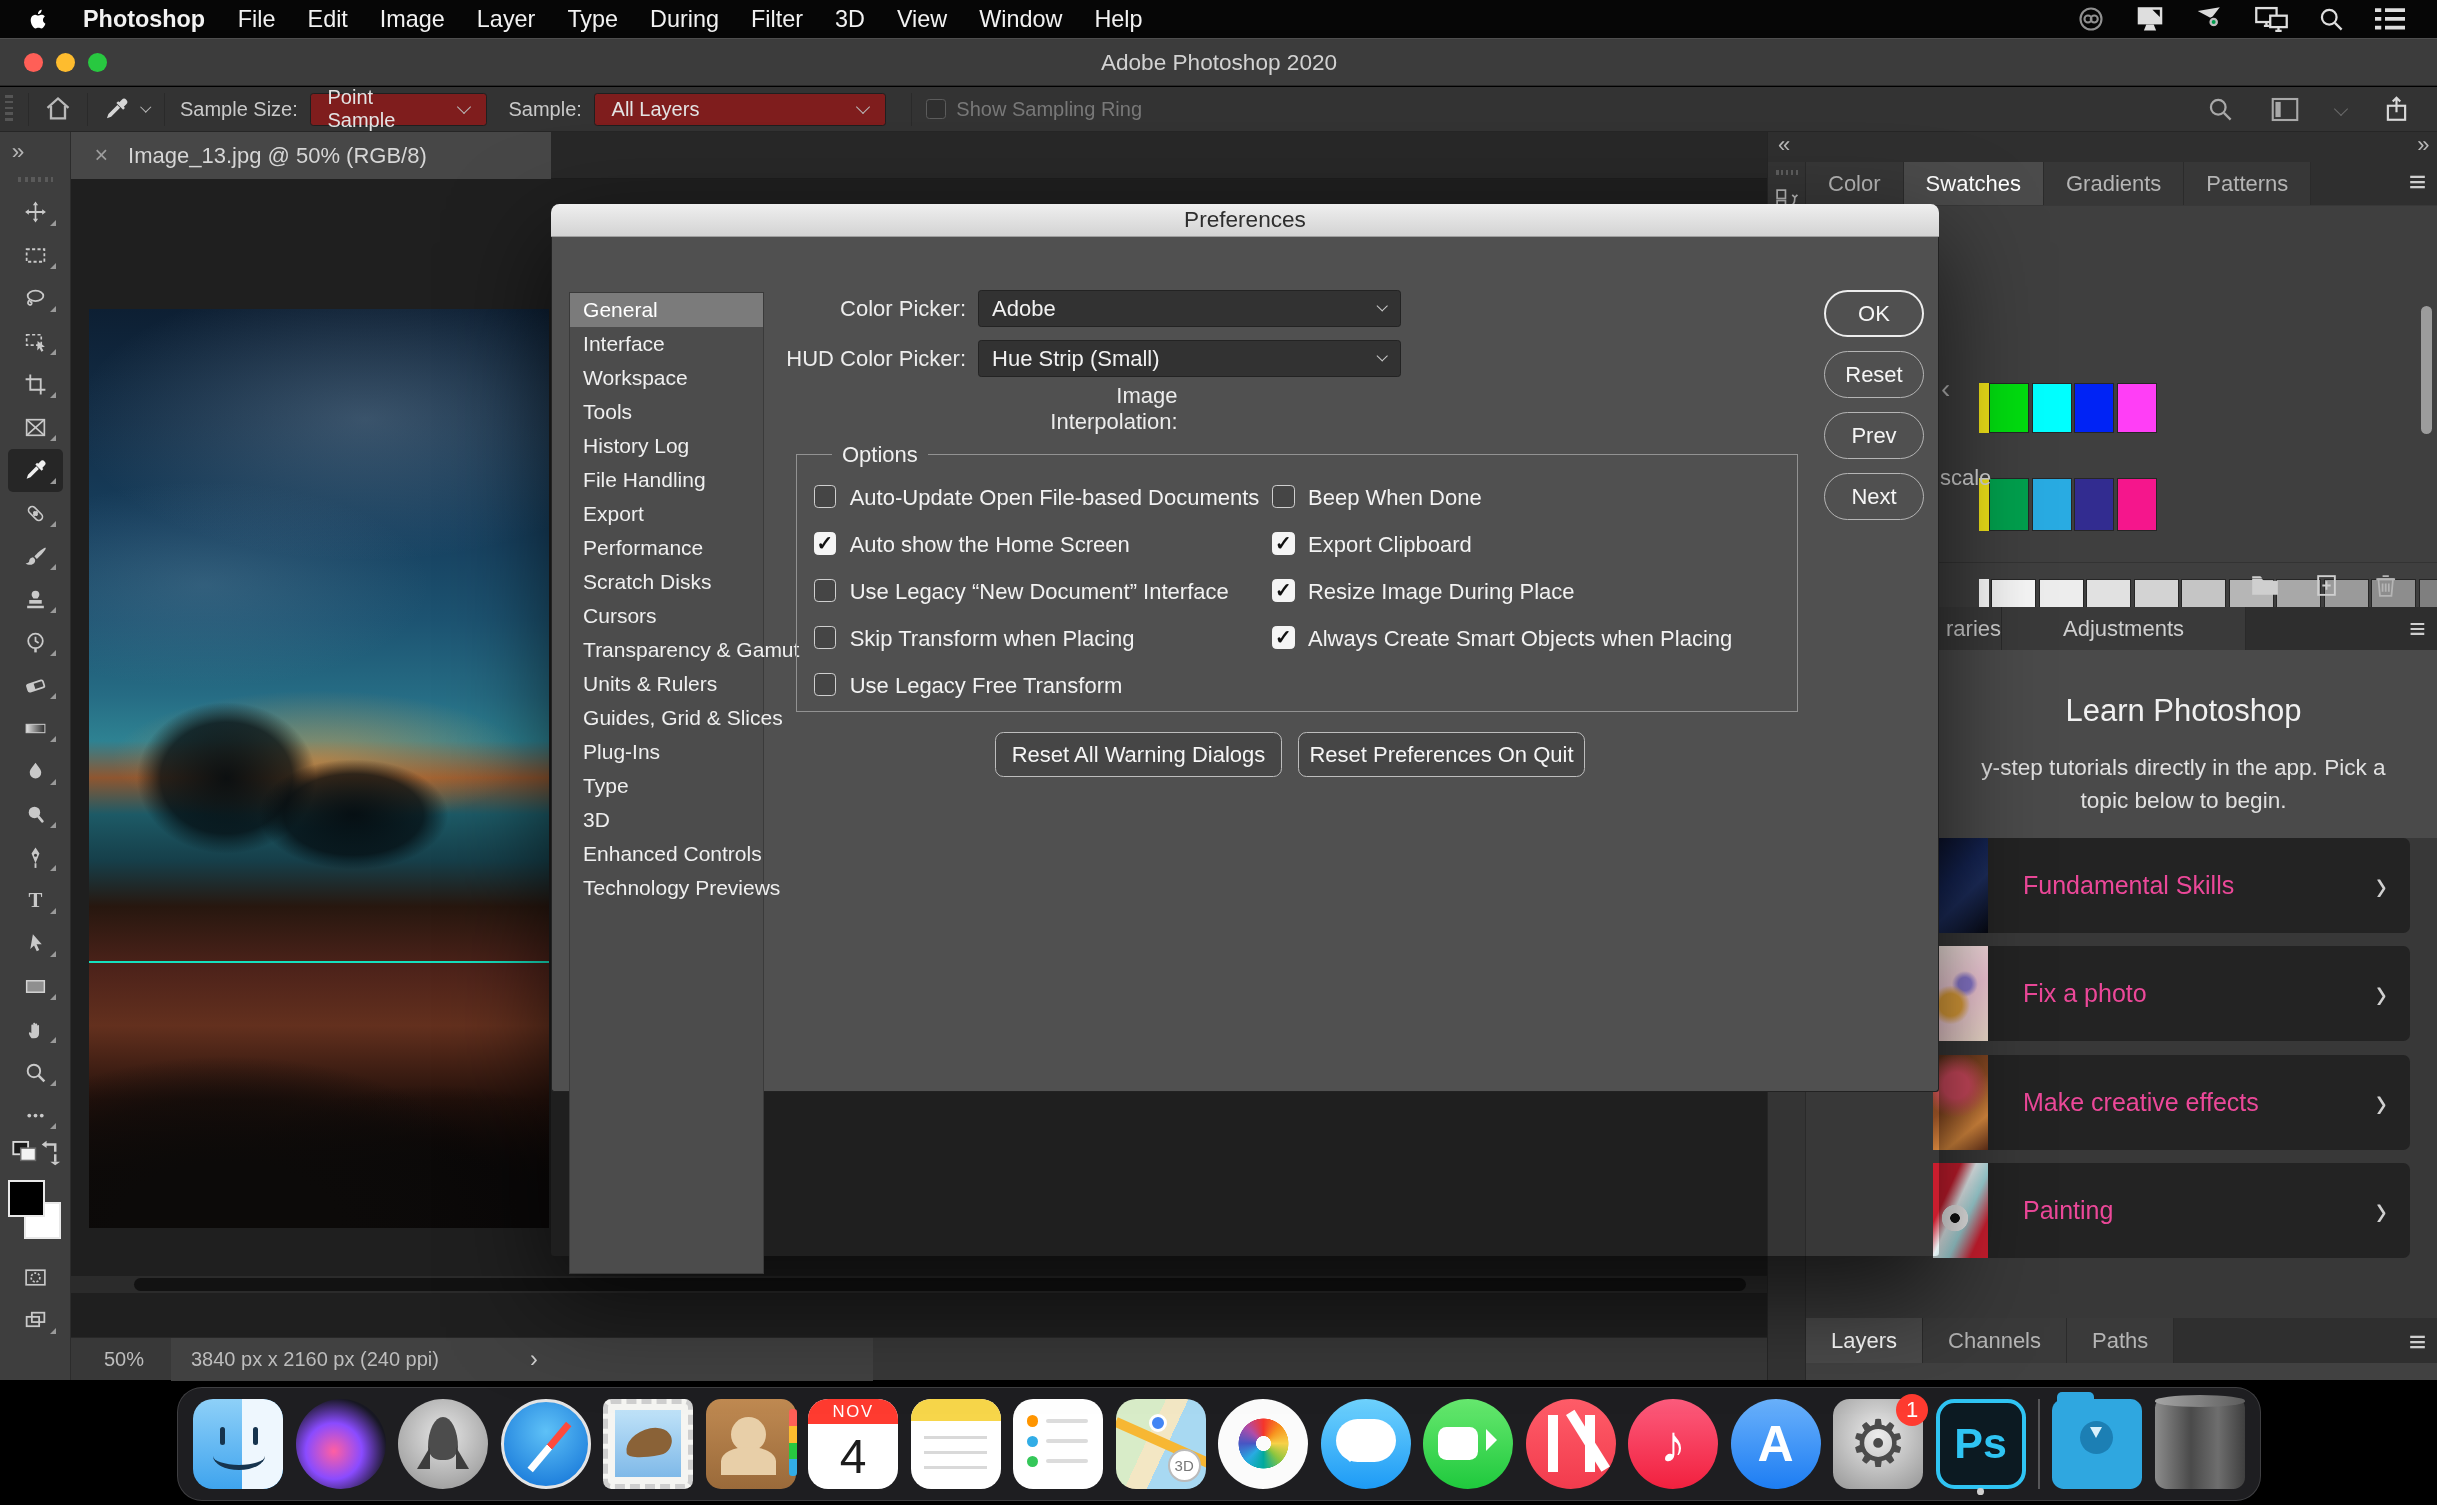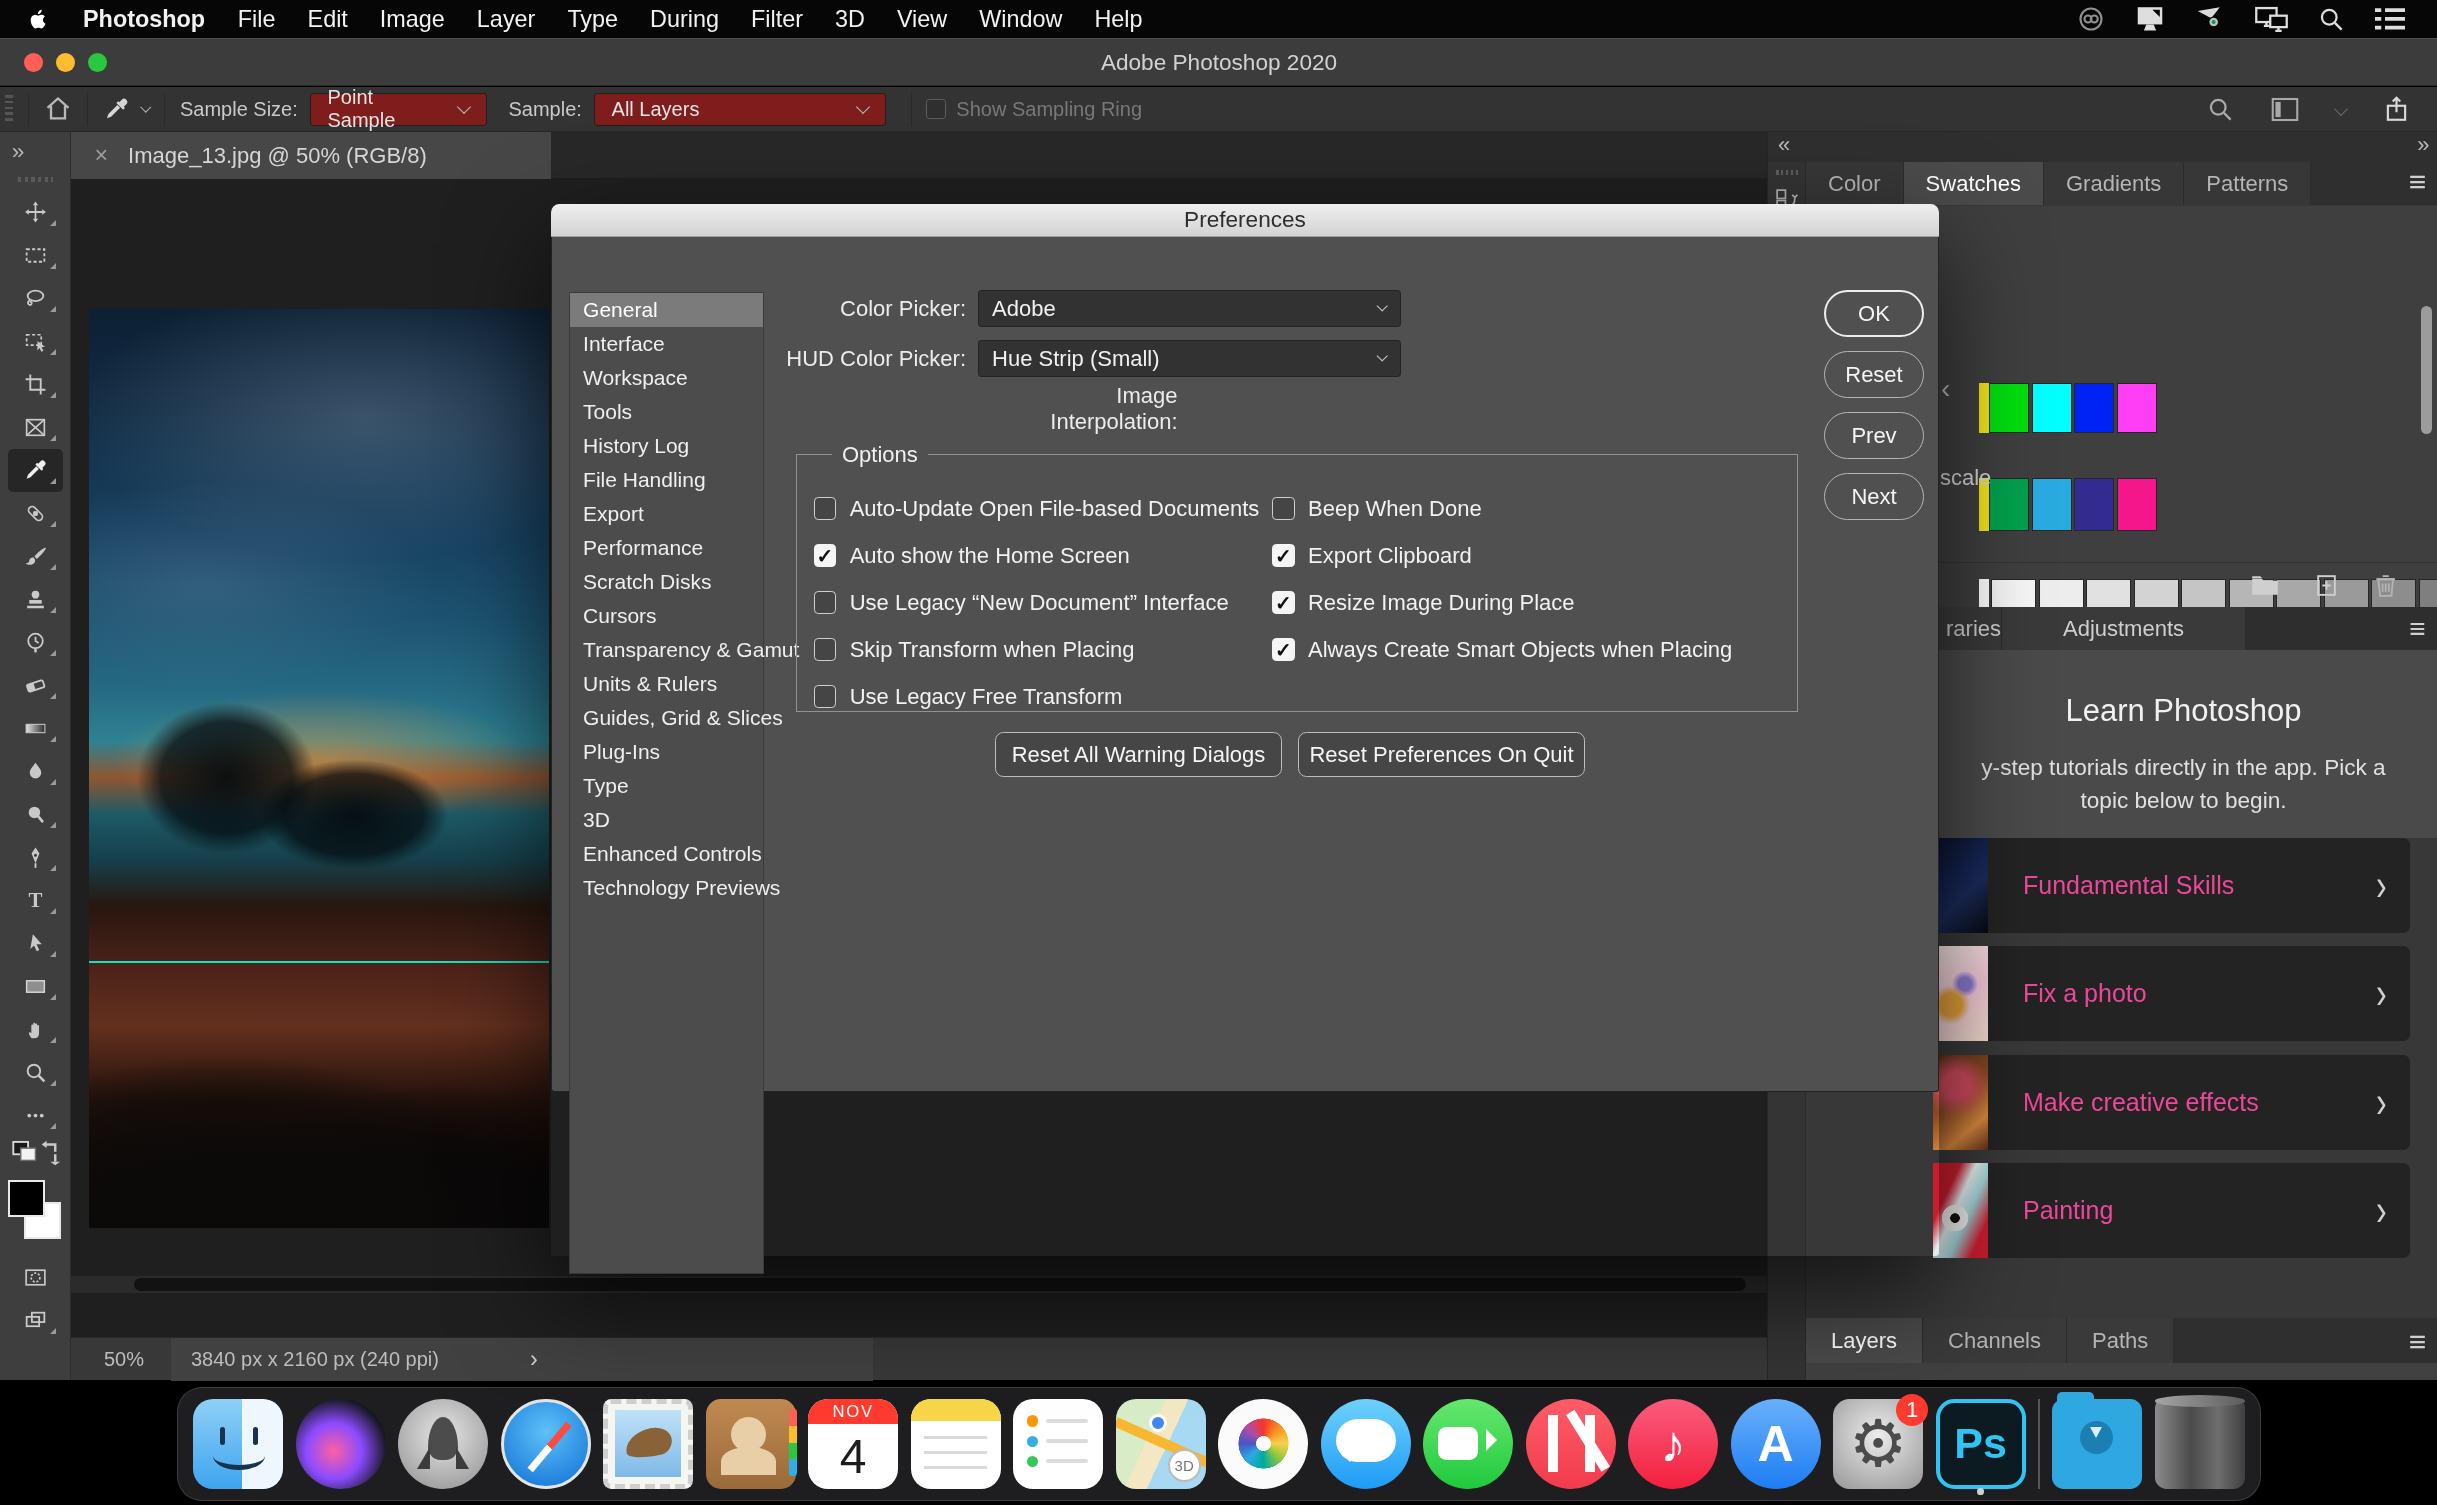--- a/index.html
+++ b/index.html
@@ -153,21 +153,21 @@
   .field-row { display:flex; align-items:center; height:37px; margin-bottom:13.4px;justify-content:center; }
   .field-label { width:180px; text-align:right; color:#ececec; font-size:22px; margin-right:11.7px; }
   .dropdown { width:423px; height:37px; background:#323232; border:0.8px solid #232323; border-radius:3.3px;
     display:flex; align-items:center; color:#f1f1f1; font-size:22px; padding:0 13.4px; }
   .dropdown .chev { margin-left:auto; border-color:#c9c9c9; width:8.4px; height:8.4px; }
 
   .fieldset { position:absolute; left:244px; top:217px; width:1002px; height:258px; border:0.8px solid #929292; }
   .legend { position:absolute; left:35px; top:-13.4px; background:#505050; padding:0 10px; color:#f0f0f0; font-size:22px; }
   .cb-col { position:absolute; top:30px; }
   .cb-col.left { left:16.7px; } .cb-col.right { left:475px; }
-  .cb-row { display:flex; align-items:center; height:47px; }
+  .cb-row { display:flex; height:47px; }
   .cb { width:22.6px; height:22.6px; border:1.7px solid #cfcfcf; border-radius:4.2px; background:#454545;
     display:flex; align-items:center; justify-content:center; flex:0 0 auto; }
   .cb .tick { display:none; color:#111; font-size:20px; font-weight:bold; line-height:1; }
   .cb.on { background:#f5f5f5; border-color:#f5f5f5; }
   .cb.on .tick { display:block; }
   .cb-label { margin-left:13.4px; color:#f2f2f2; font-size:22px; white-space:nowrap; }
 
   .dlg-foot { position:absolute; left:0; top:495px; width:100%; }
   .ps-btn { position:absolute; height:45px; background:#464646; border:1.7px solid #bdbdbd; border-radius:8.4px;
     color:#f5f5f5; font-size:22px; font-family:"Liberation Sans",sans-serif; }

